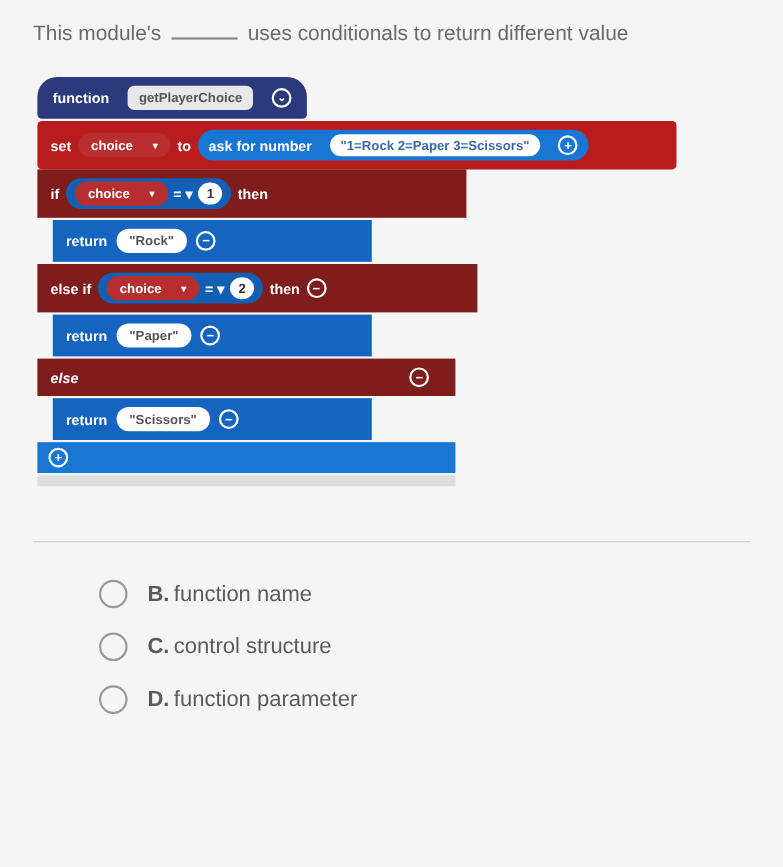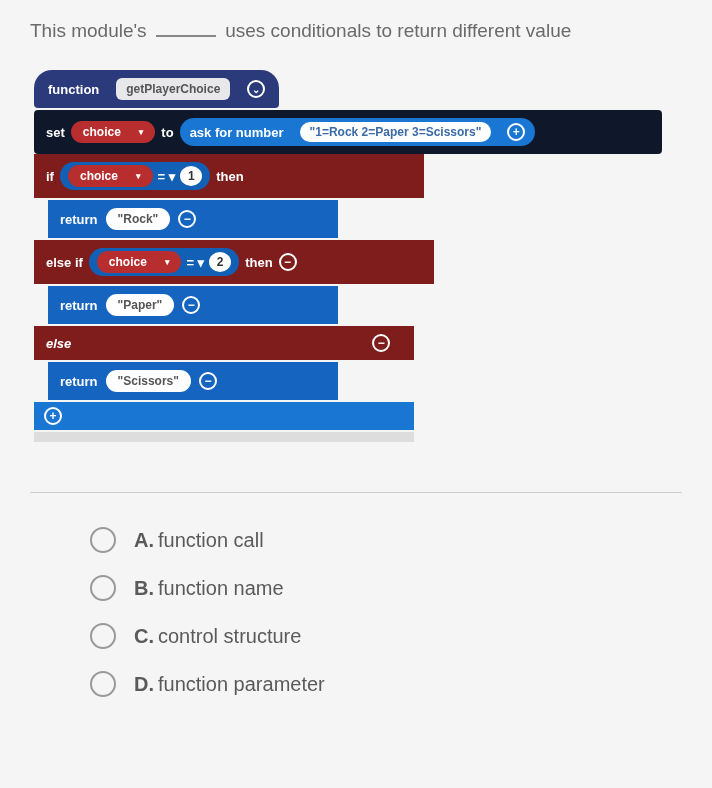--- a/index.html
+++ b/index.html
@@ -55,25 +55,25 @@
     display: flex; align-items: center; justify-content: center;
     font-size: 10px;
   }
   .row {
     display: flex;
     align-items: center;
     gap: 6px;
     padding: 6px 10px;
   }
   .set-row {
-    background: #0f172a;
+    background: #b91c1c;
     border-radius: 4px;
     padding: 8px 12px;
     margin-top: 2px;
-    width: 628px;
+    width: 581px;
   }
   .pill {
     display: inline-flex;
     align-items: center;
     gap: 16px;
     border-radius: 14px;
     padding: 4px 12px;
     font-size: 12px;
   }
   .pill.var { background: #b82e2f; }
@@ -237,24 +237,20 @@
     <span class="plus-circ">+</span>
   </div>
   <div class="shadow-bar"></div>
 </div>
 
 <hr class="sep">
 
 <div class="answers">
   <div class="opt">
     <div class="radio"></div>
-    <div><span class="letter">A.</span><span>function call</span></div>
-  </div>
-  <div class="opt">
-    <div class="radio"></div>
     <div><span class="letter">B.</span><span>function name</span></div>
   </div>
   <div class="opt">
     <div class="radio"></div>
     <div><span class="letter">C.</span><span>control structure</span></div>
   </div>
   <div class="opt">
     <div class="radio"></div>
     <div><span class="letter">D.</span><span>function parameter</span></div>
   </div>

